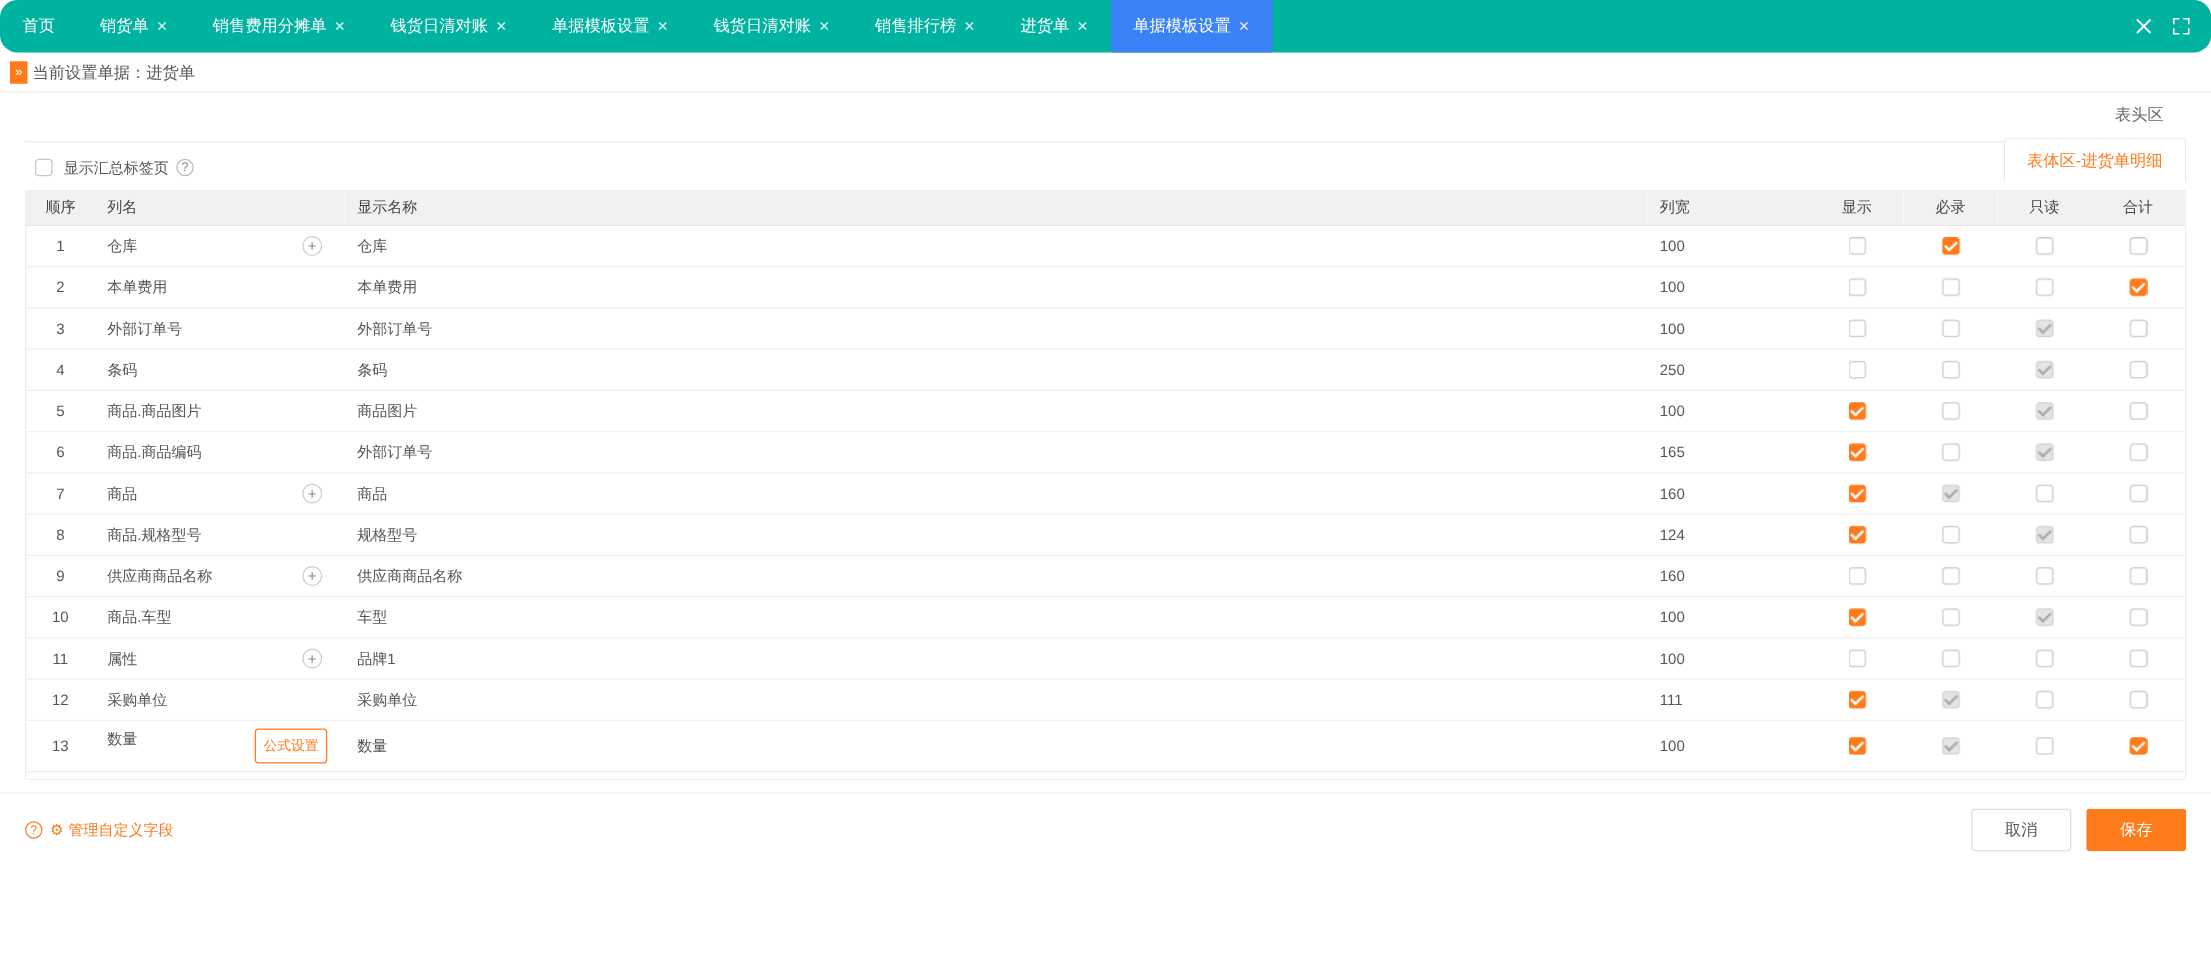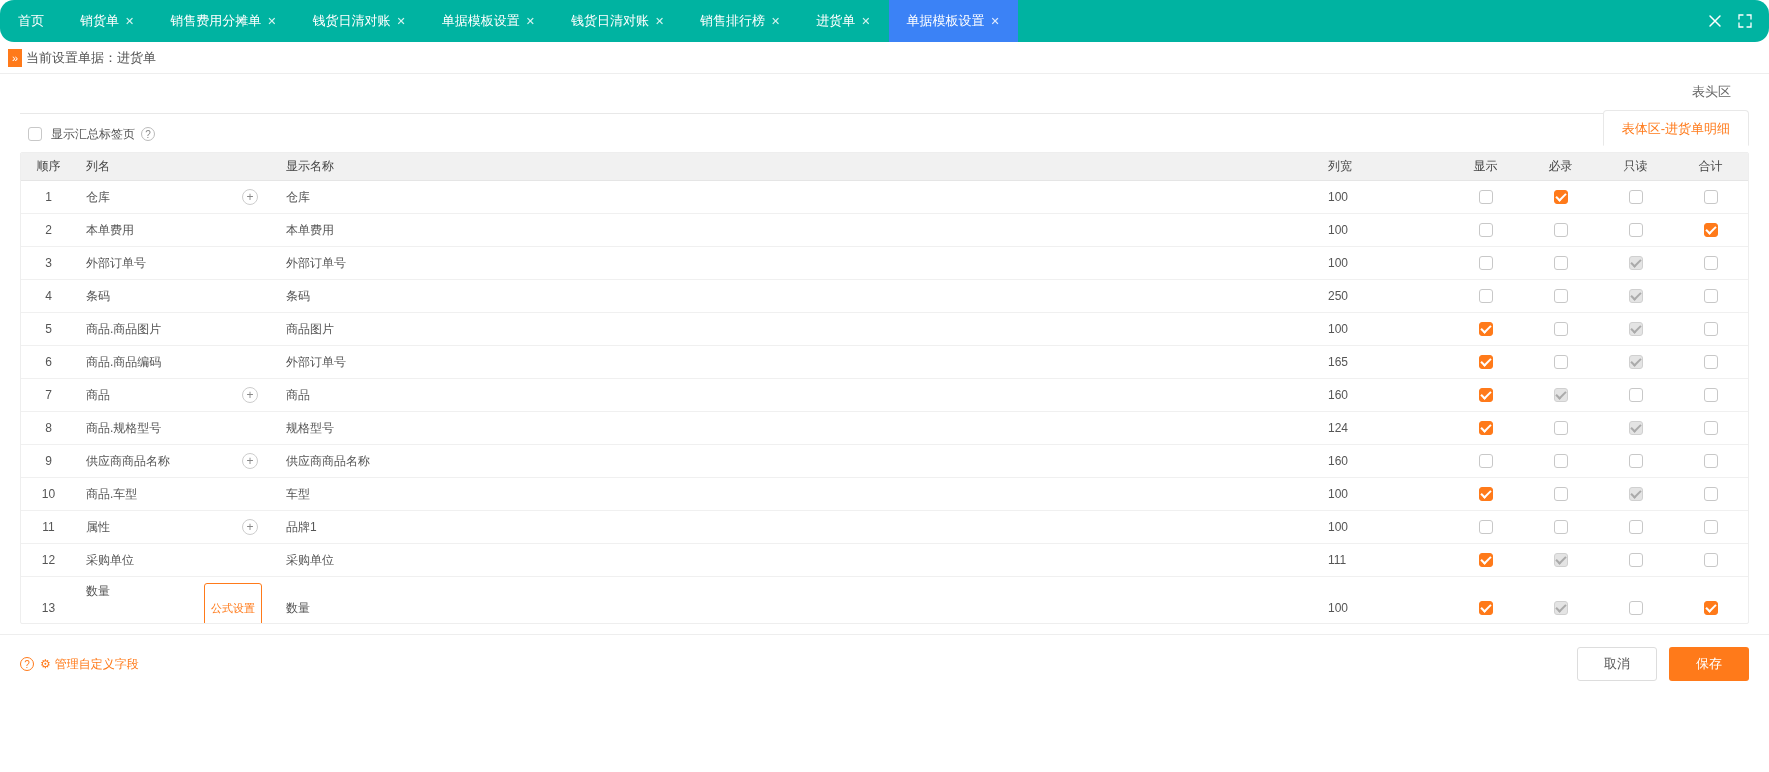--- a/index.html
+++ b/index.html
@@ -156,21 +156,21 @@
     color:#888; font-size:12px; line-height:1;
     float:right; margin-right:8px;
     cursor:pointer;
     background:#fff;
   }
   .formula-tag {
     display:inline-block;
     border:1px solid #ff7a1a;
     color:#ff7a1a;
     border-radius:3px;
-    padding:16px 6px;
+    padding:5px 6px;
     font-size:11px;
     line-height:16px;
     float:right;
     margin-right:4px;
     cursor:pointer;
   }
 
   
   .cbx {
     appearance:none;

